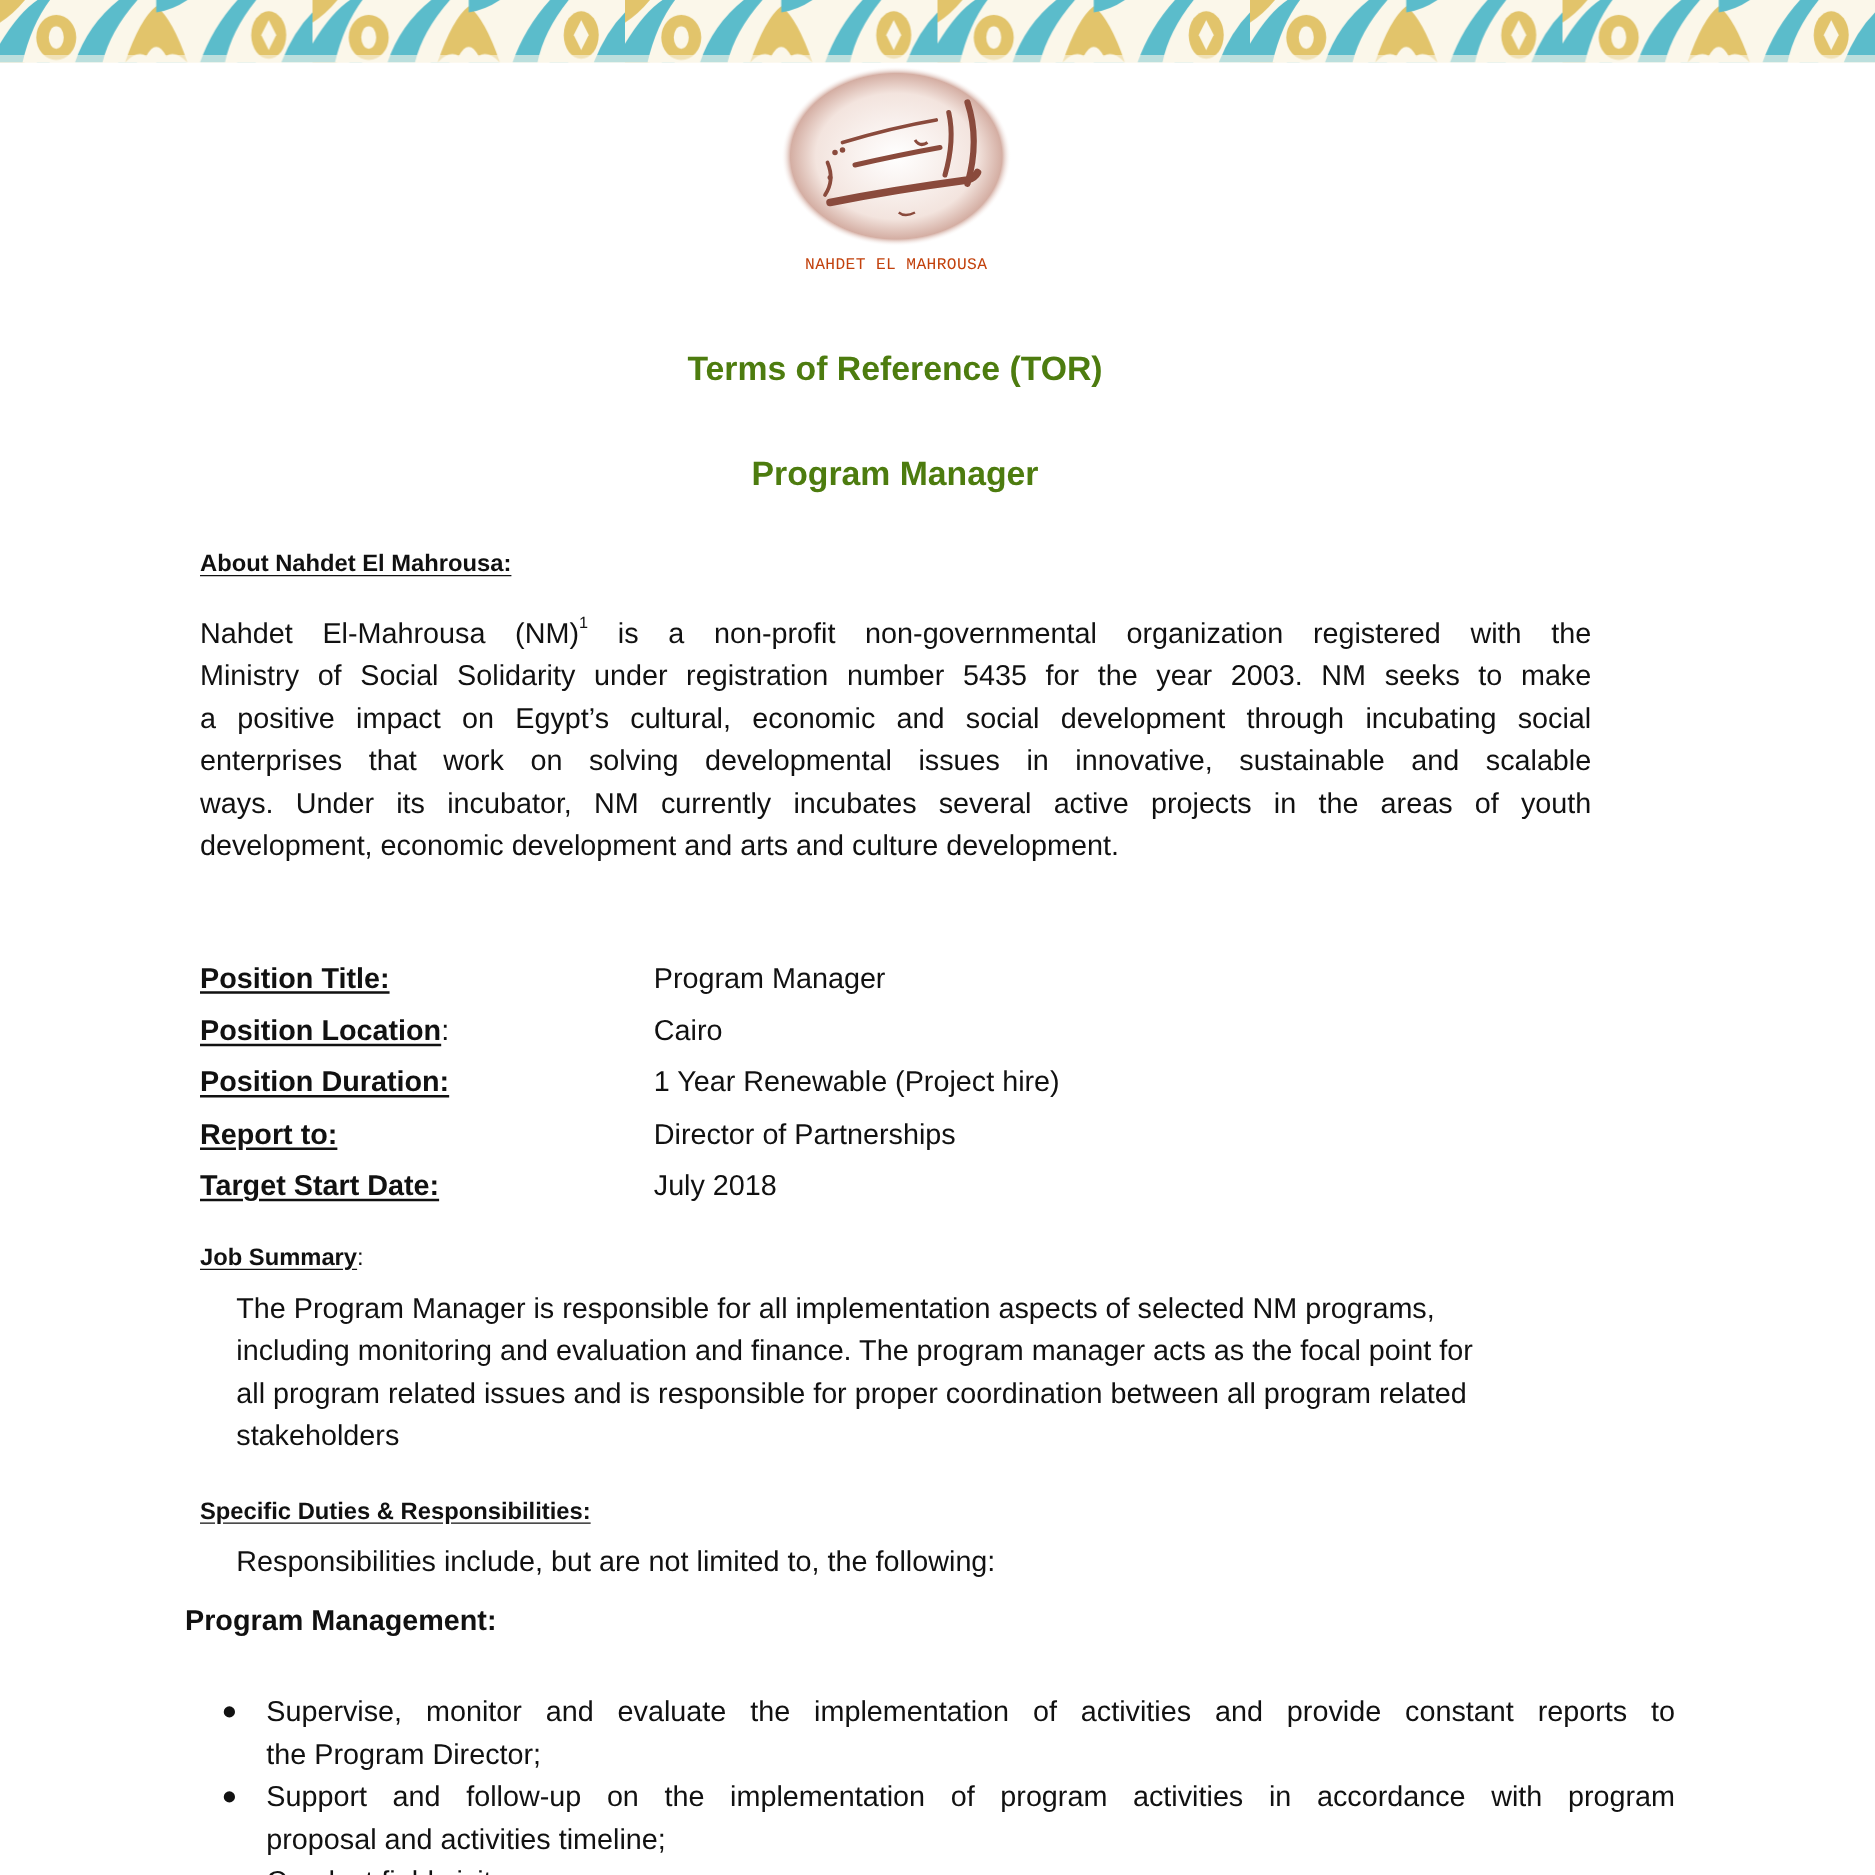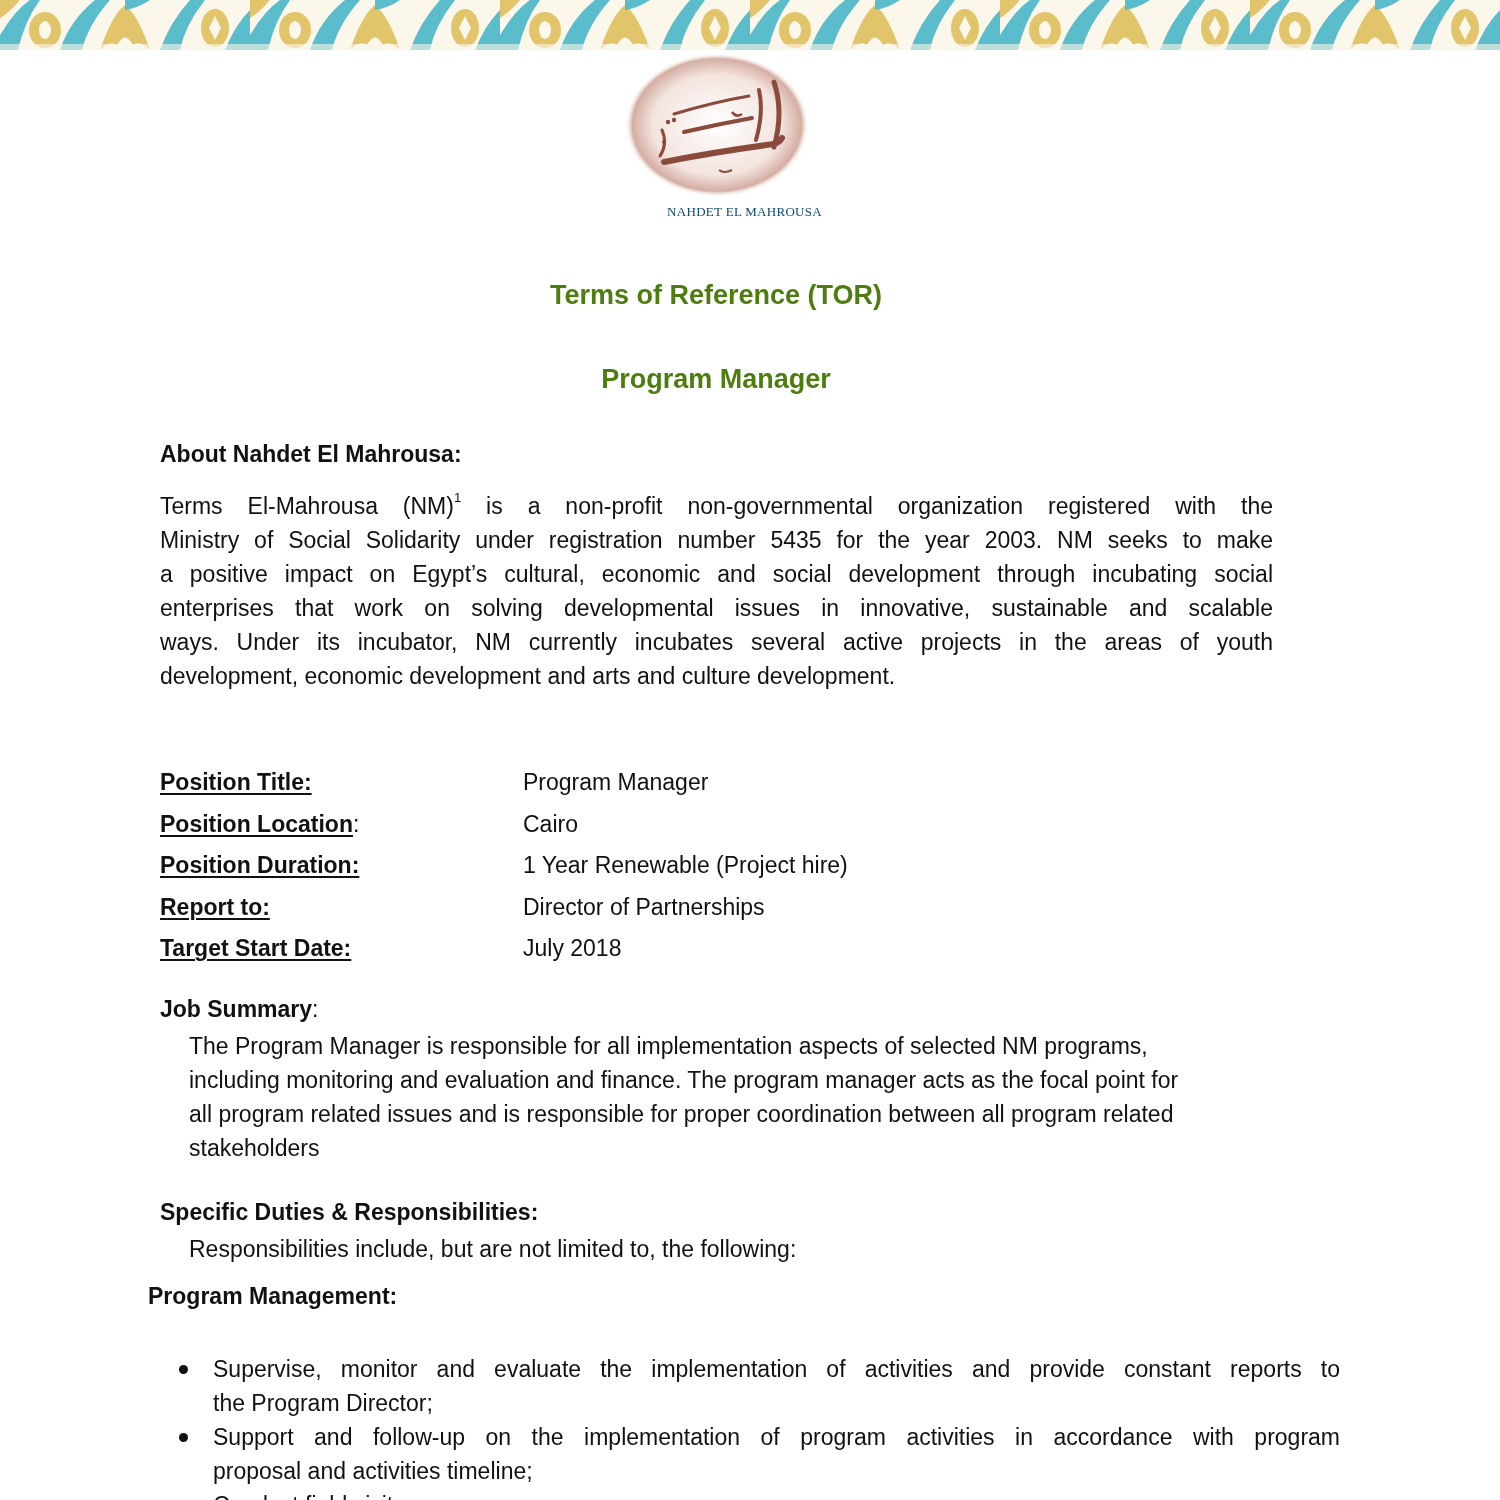--- a/index.html
+++ b/index.html
@@ -36,44 +36,45 @@
     }
     .logo-circle {
       position: absolute;
       left: 12px; top: 0;
       width: 186px; height: 146px;
     }
     .logo-caption {
       position: absolute;
       left: 0; top: 152px;
       width: 210px;
-      text-align: right;
+      text-align: center;
       font-size: 13px;
       letter-spacing: 0.3px;
-      color: #0c4a6e;
-      font-family: Liberation Serif, serif;
+      color: #c2410c;
+      font-family: Liberation Mono, monospace;
     }
 
     
     .title {
       position: absolute;
       left: 0; width: 1432px;
       text-align: center;
       font-weight: bold;
       font-size: 27px;
       color: #4d7c0f;
     }
     #doc-title { top: 280px; }
     #doc-subtitle { top: 364px; }
 
     .section-heading {
       position: absolute;
       left: 160px;
       font-weight: bold;
-      font-size: 23px;
+      font-size: 19px;
+      text-decoration: underline;
       text-underline-offset: 3px;
     }
     .colon { font-weight: normal; text-decoration: none; }
 
     .para {
       position: absolute;
       left: 160px;
       width: 1113px;
       font-size: 23px;
       line-height: 34px;
@@ -210,21 +211,21 @@
     <circle cx="40" cy="90" r="2" fill="#8a4a3c"></circle>
   </svg>
   <div class="logo-caption">NAHDET EL MAHROUSA</div>
 </div>
 
 <div class="title" id="doc-title">Terms of Reference (TOR)</div>
 <div class="title" id="doc-subtitle">Program Manager</div>
 
 <div class="section-heading" style="top:441px;">About Nahdet El Mahrousa:</div>
 <div class="para" style="top:489px;">
-  <span class="line"><span>Terms El-Mahrousa (NM)</span><sup>1</sup><span> is a non-profit non-governmental organization registered with the</span></span>
+  <span class="line"><span>Nahdet El-Mahrousa (NM)</span><sup>1</sup><span> is a non-profit non-governmental organization registered with the</span></span>
   <span class="line">Ministry of Social Solidarity under registration number 5435 for the year 2003. NM seeks to make</span>
   <span class="line">a positive impact on Egypt’s cultural, economic and social development through incubating social</span>
   <span class="line">enterprises that work on solving developmental issues in innovative, sustainable and scalable</span>
   <span class="line">ways. Under its incubator, NM currently incubates several active projects in the areas of youth</span>
   <span class="line last">development, economic development and arts and culture development.</span>
 </div>
 
 <div class="info-table">
   <div class="info-row">
     <div class="info-label"><span class="u">Position Title:</span><span></span></div>

